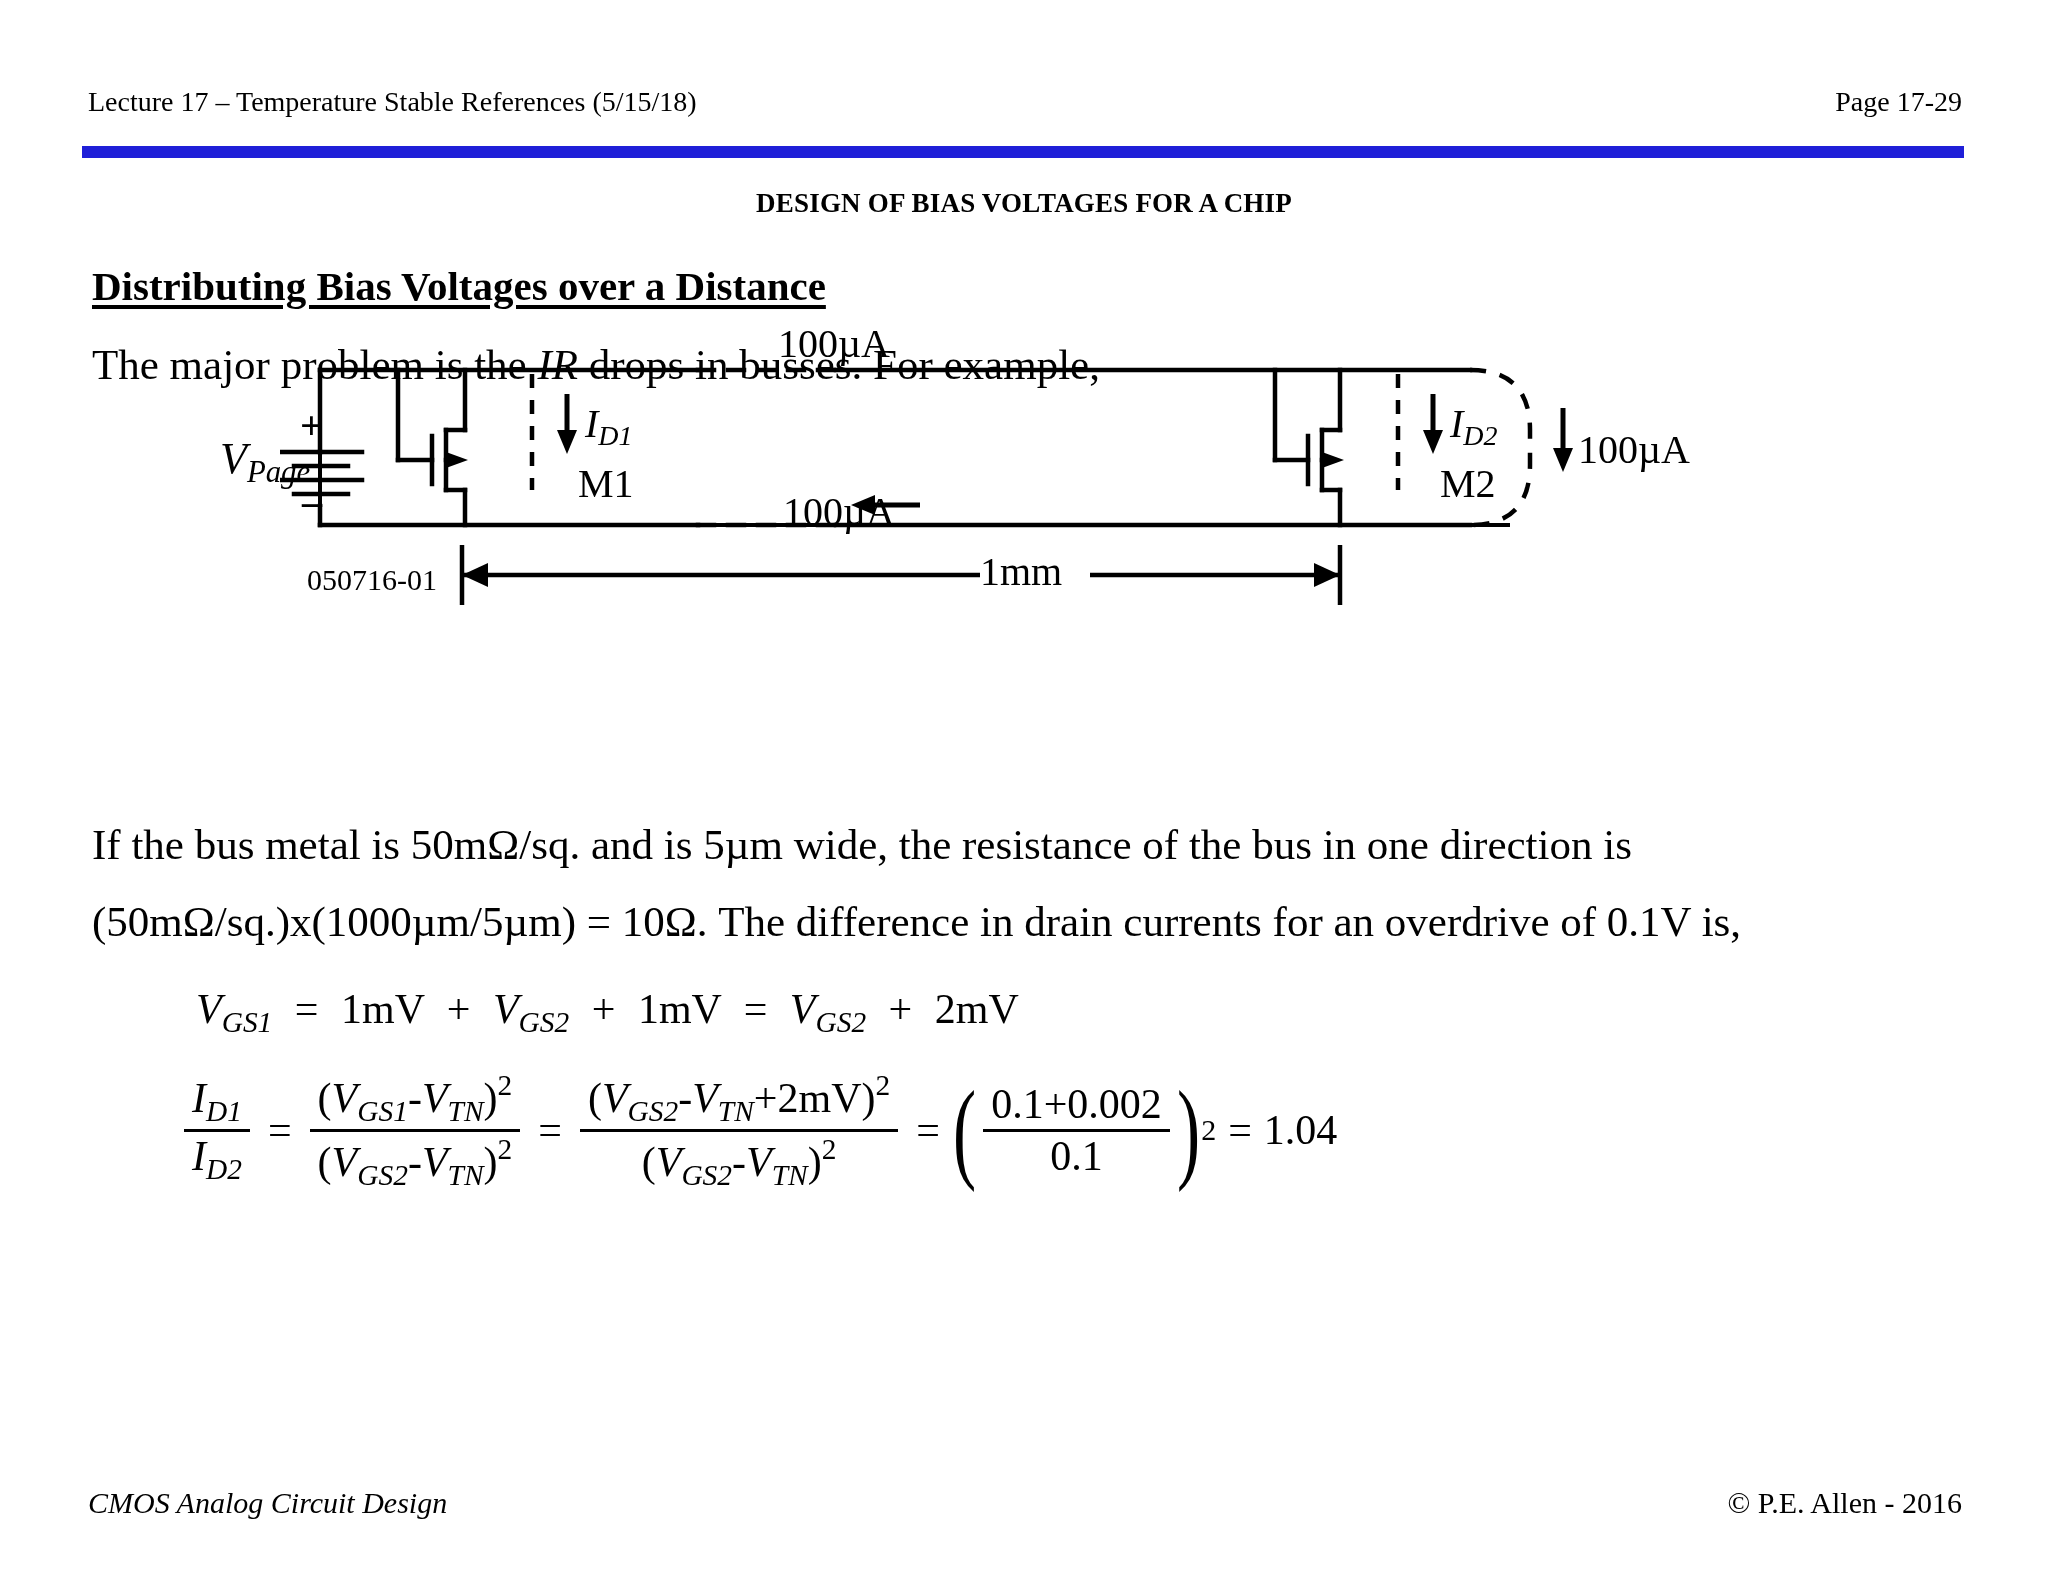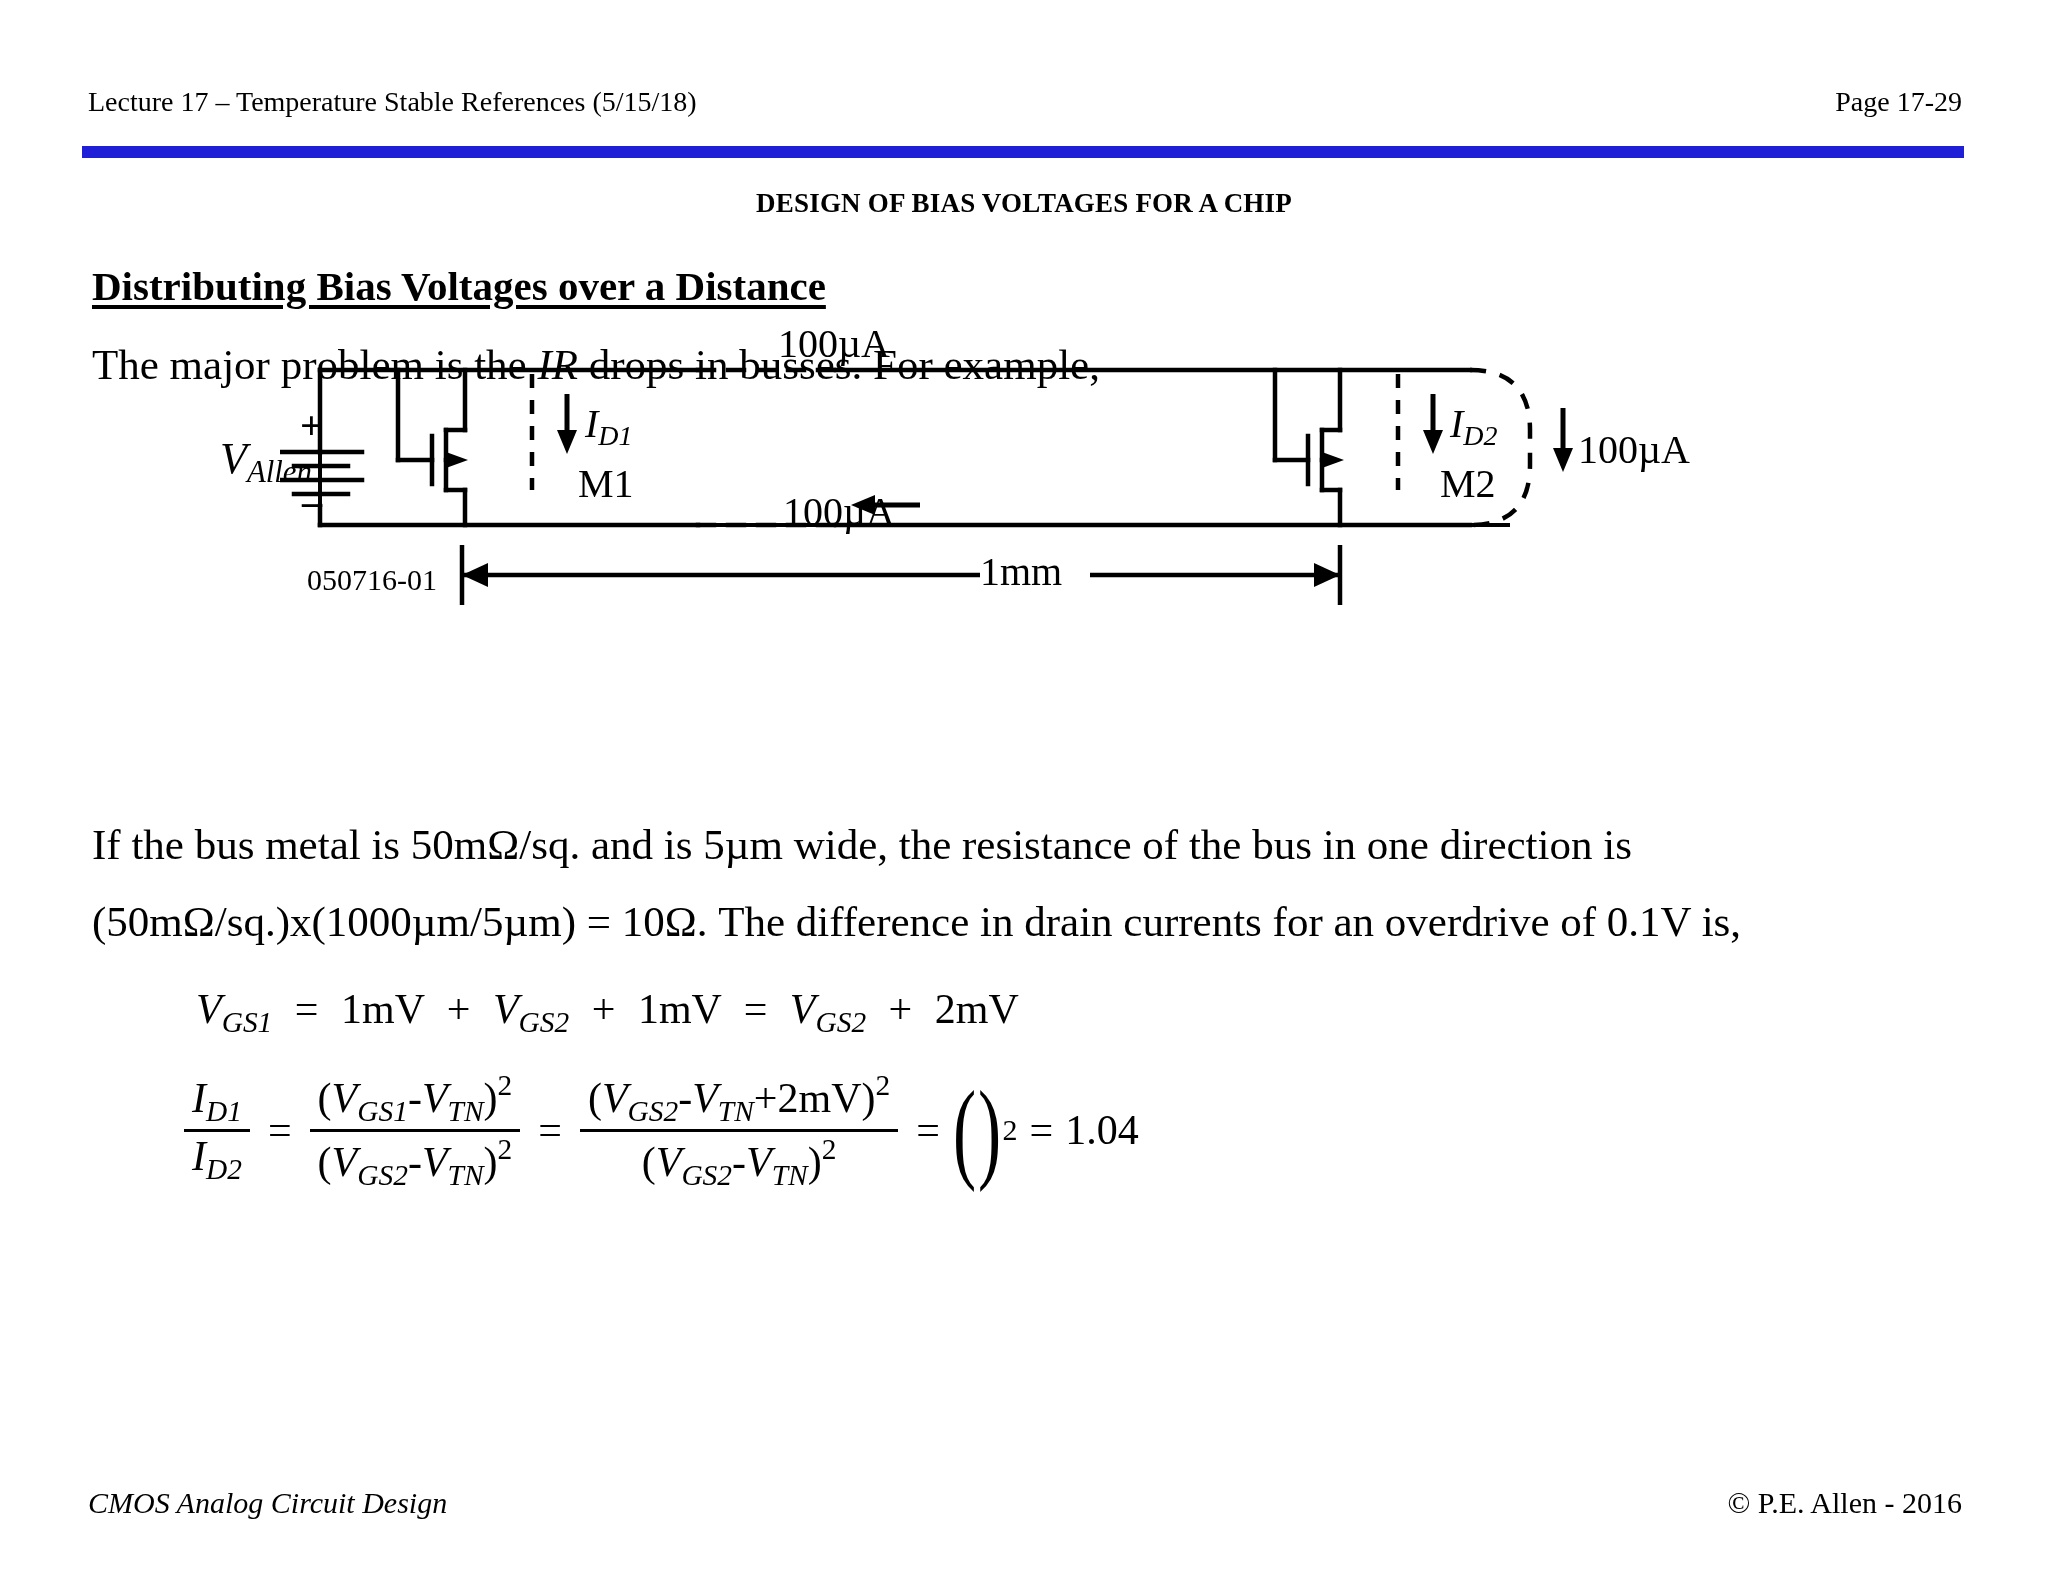--- a/index.html
+++ b/index.html
@@ -271,21 +271,21 @@
     <g stroke="#000" stroke-width="4.5">
       <line x1="182" y1="185" x2="182" y2="245"></line>
       <line x1="1060" y1="185" x2="1060" y2="245"></line>
       <line x1="182" y1="215" x2="700" y2="215"></line>
       <line x1="810" y1="215" x2="1060" y2="215"></line>
     </g>
     <polygon points="182,215 208,203 208,227" fill="#000"></polygon>
     <polygon points="1060,215 1034,203 1034,227" fill="#000"></polygon>
   </svg>
 
-  <div class="fig-label" style="left:-60px; top:33px; font-size:44px;"><span class="vi">V</span><span class="sub">Allen</span></div>
+  <div class="fig-label" style="left:-60px; top:33px; font-size:44px;"><span class="vi">V</span><span class="sub">Page</span></div>
 
   <div class="fig-label" style="left:20px; top:2px; font-size:40px; font-weight:bold;">+</div>
   <div class="fig-label" style="left:22px; top:78px; font-size:40px; font-weight:bold;">–</div>
 
   <div class="fig-label" style="left:305px; top:0px;"><span class="vi">I</span><span class="sub">D1</span></div>
 
   <div class="fig-label" style="left:1170px; top:0px;"><span class="vi">I</span><span class="sub">D2</span></div>
 
   <div class="fig-label" style="left:298px; top:60px;">M1</div>
 
@@ -338,20 +338,25 @@
 
   <span class="frac">
     <span class="num">(<span class="vi">V</span><span class="sub">GS2</span><span>-</span><span class="vi">V</span><span class="sub">TN</span><span>+</span><span>2mV</span>)<span class="sup">2</span></span>
     <span class="bar"></span>
     <span class="den">(<span class="vi">V</span><span class="sub">GS2</span><span>-</span><span class="vi">V</span><span class="sub">TN</span>)<span class="sup">2</span></span>
   </span>
 
   <span class="eqop">=</span>
 
   <span class="bigparen">(</span>
+  <span class="frac">
+    <span class="num">0.1+0.002</span>
+    <span class="bar"></span>
+    <span class="den">0.1</span>
+  </span>
   <span class="bigparen">)</span>
   <span class="sup" style="font-size:30px; vertical-align:0.9em;">2</span>
 
   <span class="eqop">=</span>
   <span>1.04</span>
 </div>
 
 <div id="footer-left">CMOS Analog Circuit Design</div>
 <div id="footer-right">© P.E. Allen - 2016</div>
 

